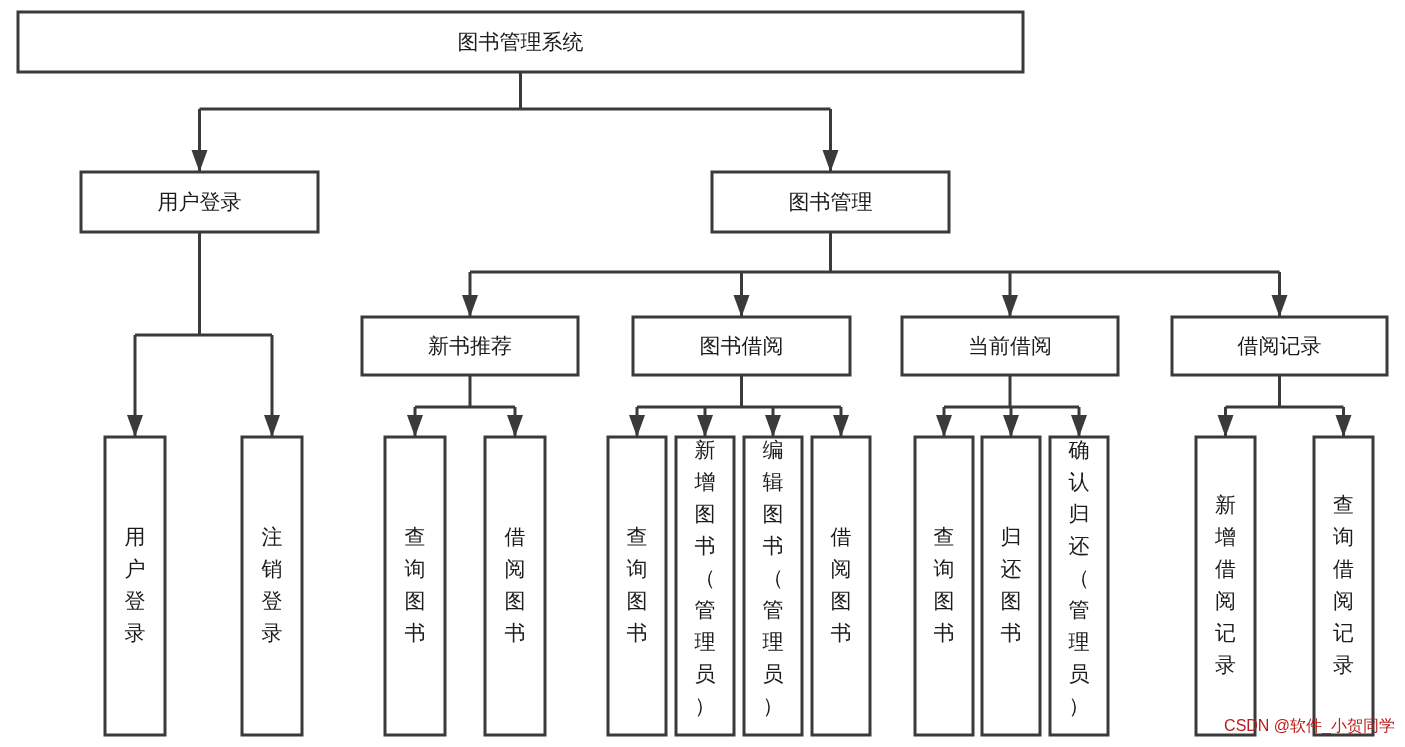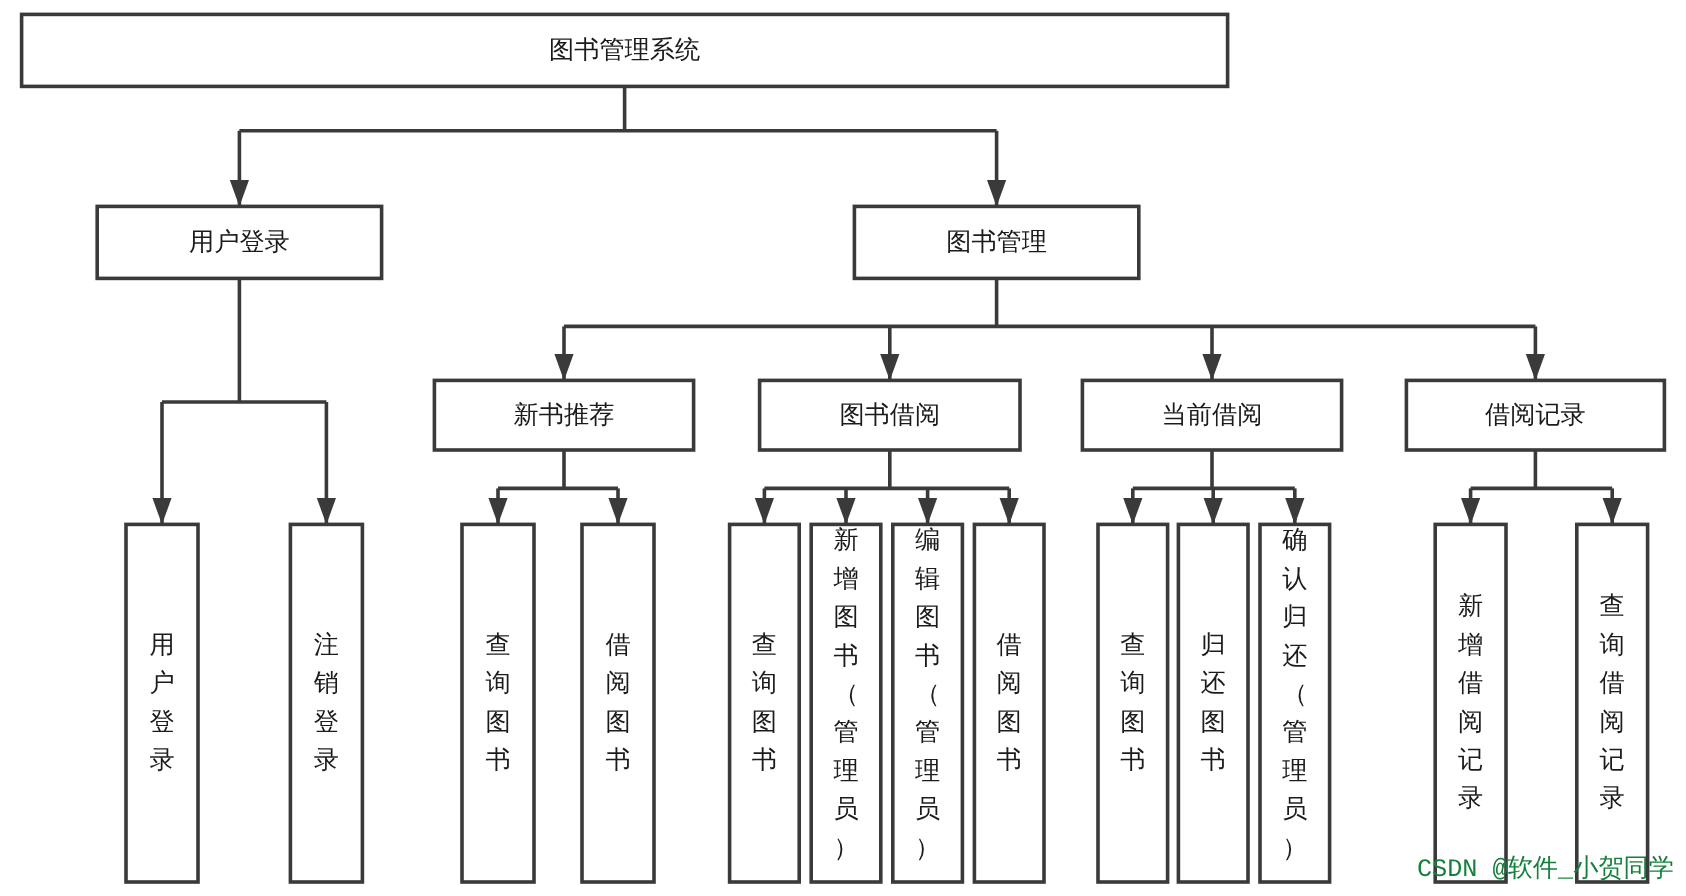--- a/index.html
+++ b/index.html
@@ -51,23 +51,23 @@
   .node-label-vertical {
     fill: #1b1b1b;
     font-family: "DejaVu Sans", "Liberation Sans", sans-serif;
     font-size: 21px;
     text-anchor: middle;
   }
   .watermark-text {
     position: absolute;
     right: 10px;
     bottom: 8px;
-    font-family: Liberation Mono, monospace;
-    font-size: 21px;
-    color: #15803d;
+    font-family: Liberation Sans, sans-serif;
+    font-size: 16px;
+    color: #b91c1c;
     white-space: nowrap;
     pointer-events: none;
     user-select: none;
   }
 </style>
 </head>
 <body>
 
 <div id="diagram-root">
   <svg class="diagram-canvas" viewBox="0 0 1405 747" xmlns="http://www.w3.org/2000/svg">

